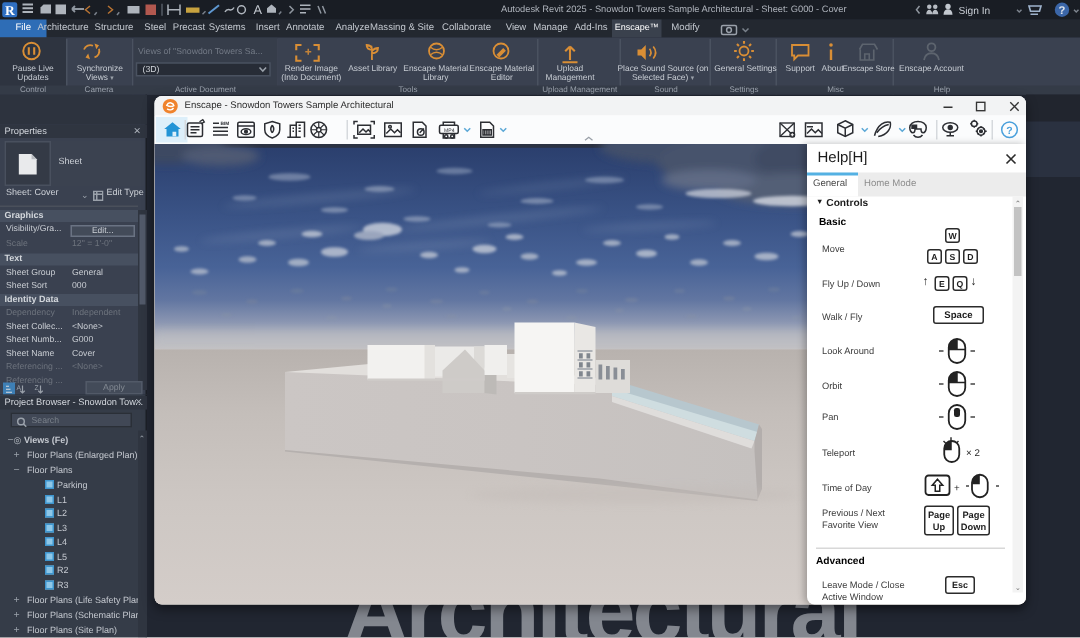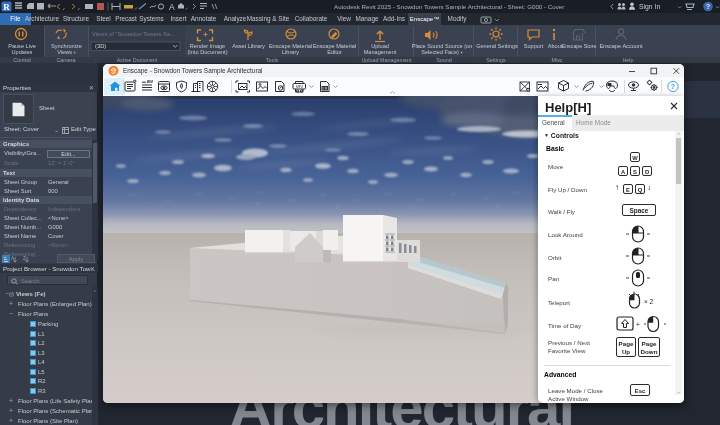--- a/index.html
+++ b/index.html
@@ -603,21 +603,21 @@
             <rect x="306" y="149" width="2.5" height="8"></rect>
             <rect x="311" y="150" width="2.5" height="7"></rect>
         </g>
 
         <path d="M142 157h78M240 166h54" stroke="#cfccc9" stroke-width="1.5"></path>
 
         <ellipse cx="320" cy="234" rx="110" ry="6" fill="#c2bbb7" opacity=".45" filter="url(#bl1)"></ellipse>
       </svg>
     </div>
     <div class="abs" id="help">
-      <div class="abs" style="left:7px;top:4px;font-size:13px;font-weight:bold;color:#1c1c1c;">Help[H]</div>
+      <div class="abs" style="left:7px;top:4px;font-size:10px;font-weight:normal;color:#1c1c1c;">Help[H]</div>
       <svg class="abs" style="left:132px;top:6px" width="8" height="8" viewBox="0 0 8 8">
           <path d="M1 1l6 6M7 1l-6 6" stroke="#2b2b2b" stroke-width="1.1"></path>
         </svg>
 
       <div class="abs" style="left:0;top:19px;width:146px;height:16px;background:#ececec;"></div>
       <div class="abs" style="left:0;top:19px;width:34px;height:16px;background:#fff;border-top:2px solid #54b1e3;"></div>
       <div class="abs" style="left:4px;top:23px;font-size:6.4px;color:#4a4a4a;">General</div>
       <div class="abs" style="left:38px;top:23px;font-size:6.4px;color:#8d8d8d;">Home Mode</div>
 
       <div class="abs" style="left:137px;top:35px;width:7px;height:264px;background:#f3f3f3;"></div>

